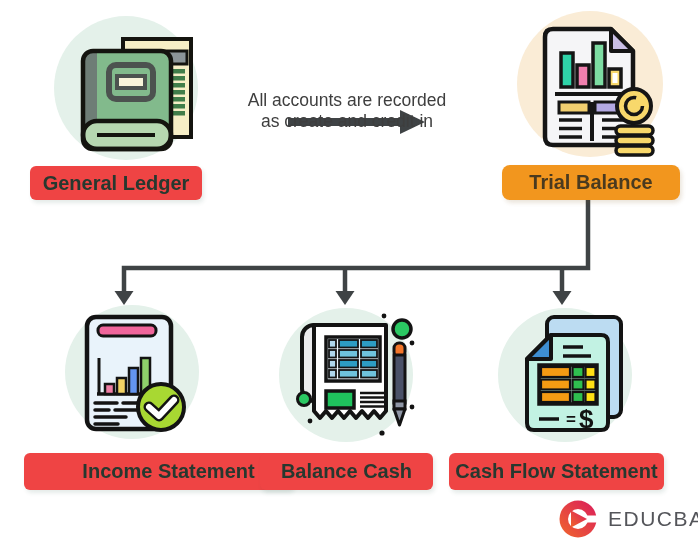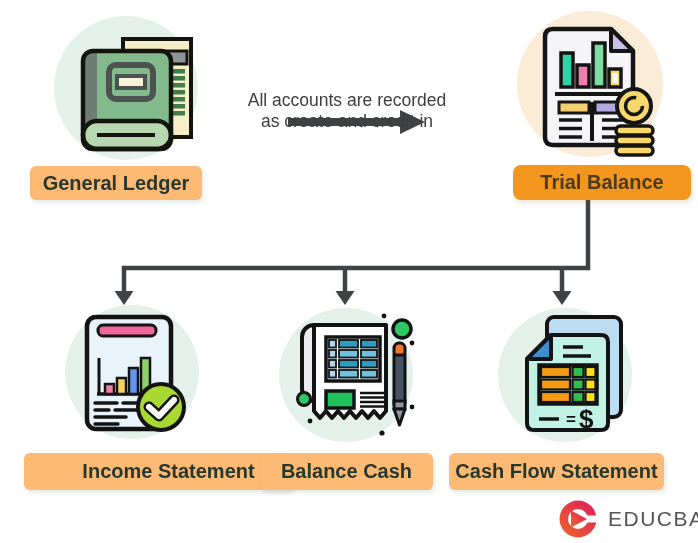--- a/index.html
+++ b/index.html
@@ -8,22 +8,22 @@
     font-family:"Liberation Sans","DejaVu Sans",sans-serif;
   }
   .abs{position:absolute;}
   svg{display:block;}
   
   .pill{
     position:absolute;display:flex;align-items:center;justify-content:center;
     font-weight:bold;font-size:20px;border-radius:6px;
     box-shadow:2px 3px 4px rgba(40,90,70,0.12);
   }
-  .pill.green{background:#fdba74;color:#27382f;}
-  .pill.orange{background:#f2961e;color:#4a3a1f;border-radius:8px;box-shadow:2px 3px 4px rgba(120,80,20,0.15);margin-left:11px;}
+  .pill.green{background:#ef4444;color:#27382f;}
+  .pill.orange{background:#f2961e;color:#4a3a1f;border-radius:8px;box-shadow:2px 3px 4px rgba(120,80,20,0.15);}
   
   .flow-text{
     position:absolute;text-align:center;color:#3e3e3e;
     font-size:17.5px;line-height:21px;font-weight:500;
   }
   .logo-text{
     position:absolute;color:#54555a;font-size:21px;letter-spacing:1.5px;font-weight:400;
   }
   .connector-svg{position:absolute;left:0;top:0;pointer-events:none;}
 </style>

